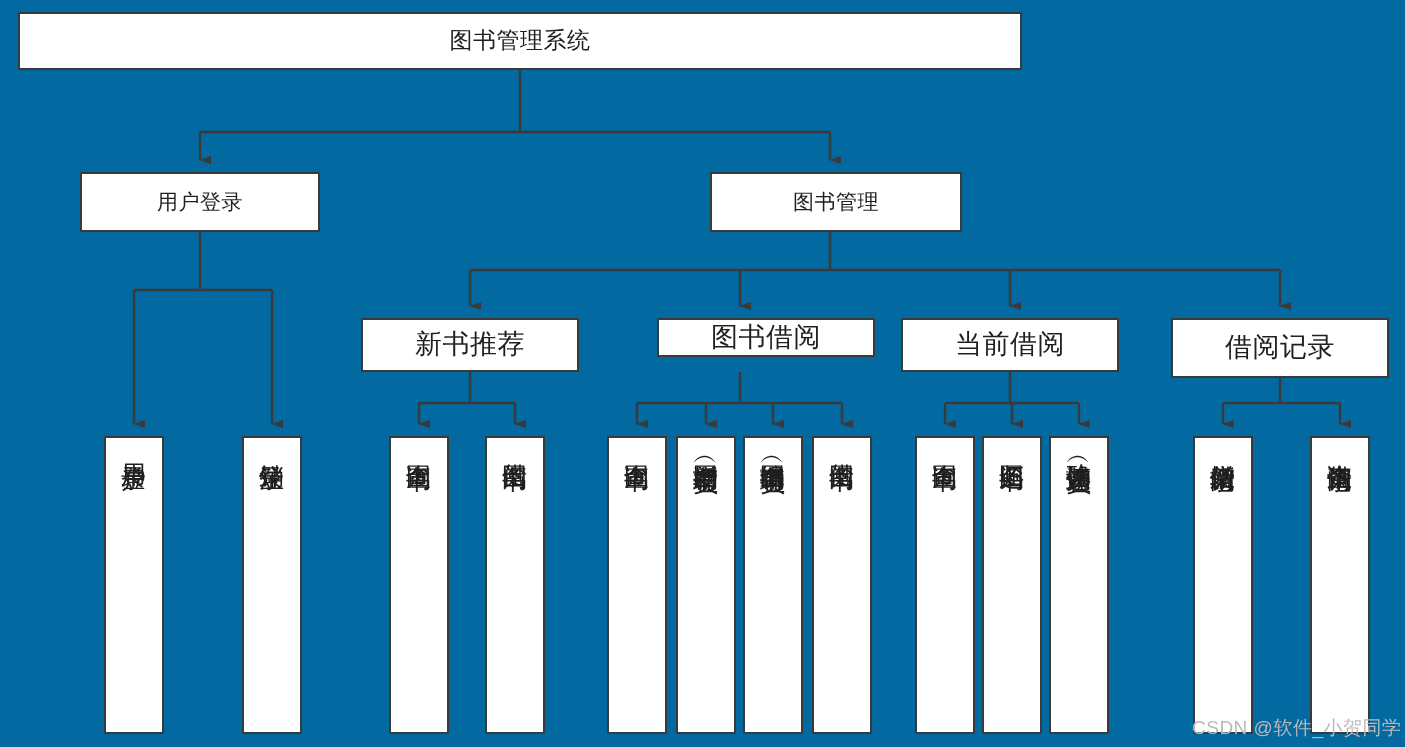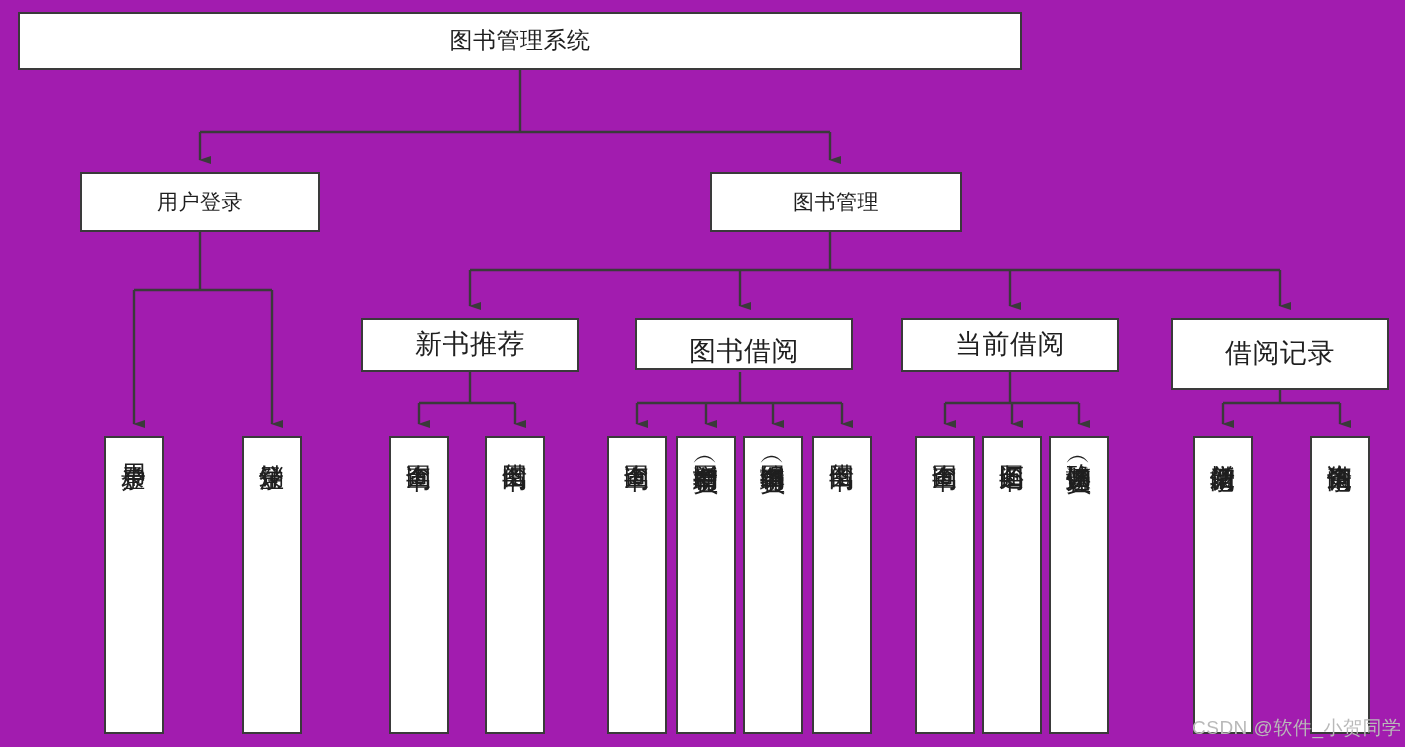--- a/index.html
+++ b/index.html
@@ -7,21 +7,21 @@
     padding: 0;
     background: #ffffff;
   }
   body {
     font-family: "Liberation Sans", "DejaVu Sans", sans-serif;
   }
   #canvas {
     position: relative;
     width: 1405px;
     height: 747px;
-    background: #a21caf;
+    background: #0369a1;
     overflow: hidden;
   }
   #wires {
     position: absolute;
     left: 0; top: 0;
     width: 1405px;
     height: 747px;
     pointer-events: none;
   }
   .node {
@@ -129,27 +129,27 @@
   <div class="node lvl1" style="left:80px; top:172px; width:240px; height:60px;">
     <span class="label">用户登录</span>
   </div>
   <div class="node lvl1" style="left:710px; top:172px; width:252px; height:60px;">
     <span class="label">图书管理</span>
   </div>
 
   <div class="node lvl2" style="left:361px; top:318px; width:218px; height:54px;">
     <span class="label">新书推荐</span>
   </div>
-  <div class="node lvl2" style="left:635px; top:318px; width:218px; height:52px;align-items:flex-end;">
+  <div class="node lvl2" style="left:657px; top:318px; width:218px; height:39px;">
     <span class="label">图书借阅</span>
   </div>
   <div class="node lvl2" style="left:901px; top:318px; width:218px; height:54px;justify-content:center;">
     <span class="label">当前借阅</span>
   </div>
-  <div class="node lvl2" style="left:1171px; top:318px; width:218px; height:72px;">
+  <div class="node lvl2" style="left:1171px; top:318px; width:218px; height:60px;">
     <span class="label">借阅记录</span>
   </div>
 
   <div class="node leaf" style="left:104px; top:436px; width:60px; height:298px;">
     <span class="label">用户登录</span>
   </div>
   <div class="node leaf" style="left:242px; top:436px; width:60px; height:298px;">
     <span class="label">注销登录</span>
   </div>
 

